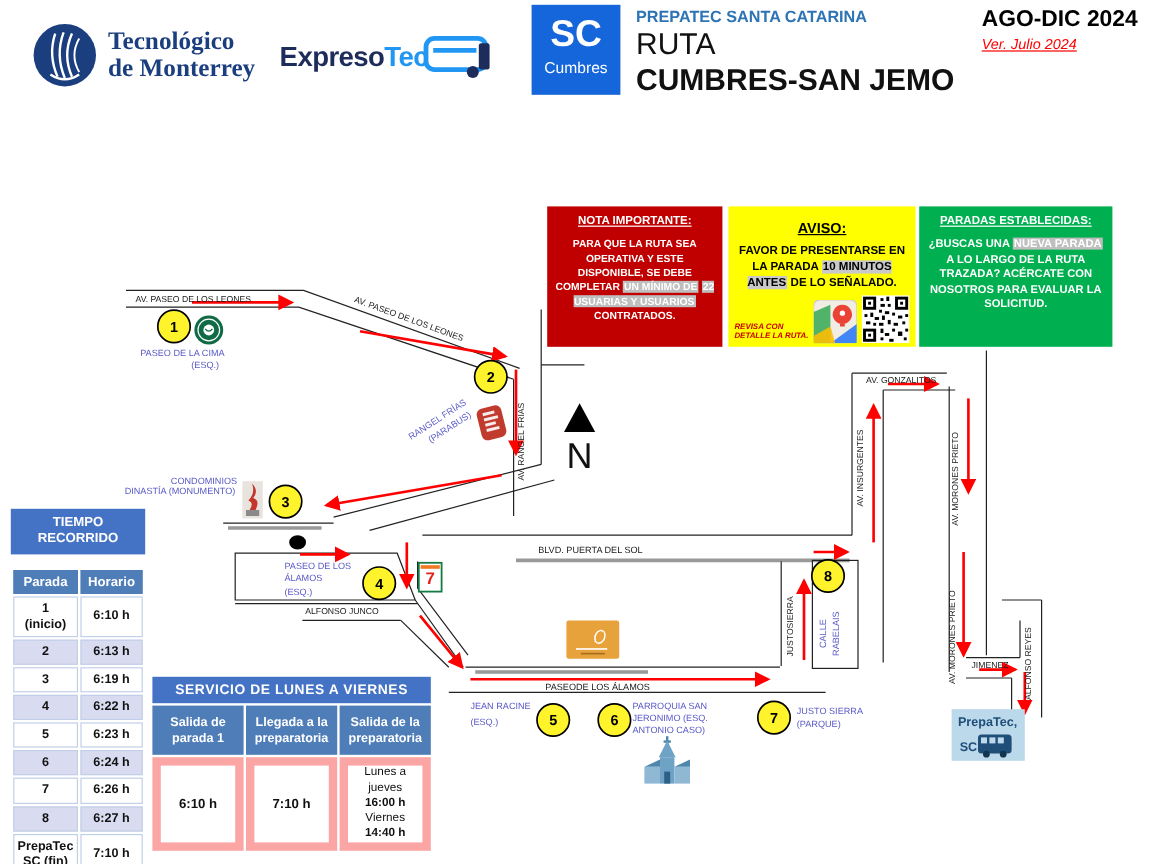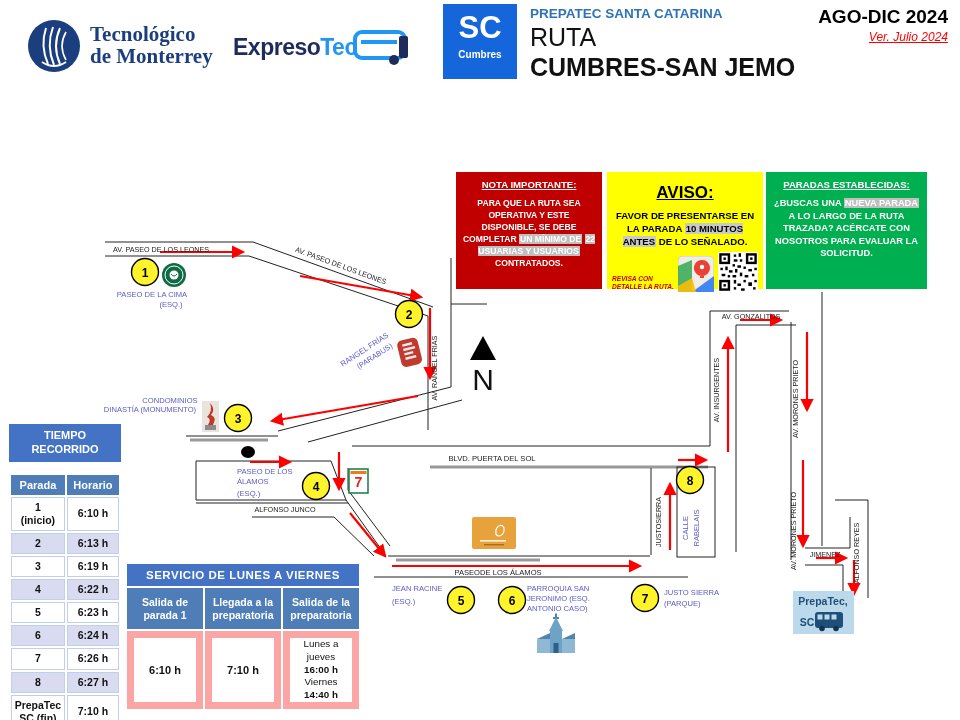--- a/index.html
+++ b/index.html
@@ -8,37 +8,37 @@
 
   
   .hdr { position:absolute; top:0; left:0; width:960px; height:100px; }
   .teclogo { position:absolute; left:26px; top:18px; display:flex; align-items:center; }
   .teclogo .txt { margin-left:8px; font-family:"Liberation Serif", serif; font-weight:bold; color:#1B3E7F; font-size:21px; line-height:1.04; }
   .etec { position:absolute; left:233px; top:34px; font-size:23px; font-weight:bold; letter-spacing:-0.5px; }
   .etec .p1 { color:#1D2C5B; } .etec .p2 { color:#2196F3; }
   .etec svg { position:absolute; left:118px; top:-14px; }
   .scbadge { position:absolute; left:443px; top:4px; width:74px; height:75px; background:#1565DB; color:#fff; text-align:center; }
   .scbadge .sc { font-size:31px; font-weight:bold; margin-top:8px; line-height:1; }
-  .scbadge .cu { font-size:10px; font-weight:bold; margin-top:6px; }
+  .scbadge .cu { font-size:13px; font-weight:normal; margin-top:6px; }
   .titles { position:absolute; left:530px; top:6px; }
   .titles .sub { color:#2E74B5; font-size:13.5px; font-weight:bold; }
   .titles .t1 { color:#111; font-size:25px; margin-top:2px; }
   .titles .t2 { color:#111; font-size:25px; font-weight:bold; margin-top:1px; }
-  .period { position:absolute; right:12px; top:6px; text-align:right; }
+  .period { position:absolute; right:12px; top:6px; text-align:left; }
   .period .p { font-size:19px; font-weight:bold; color:#000; }
   .period .v { font-size:12px; font-style:italic; text-decoration:underline; color:#FF0000; margin-top:2px; }
 
   
   .ibox { position:absolute; top:172px; height:117px; padding:7px 5px; text-align:center; font-weight:bold; }
   .ibox .bt { text-decoration:underline; margin-bottom:7px; }
   .box-red { left:456px; width:146px; background:#C00000; color:#fff; font-size:8.6px; }
   .box-red .bt { font-size:9.6px; }
   .box-red p { line-height:1.4; }
   .box-yel { left:607px; width:156px; background:#FFFF00; color:#000; font-size:9.6px; }
-  .box-yel .bt { font-size:17px; margin-top:4px;text-decoration:underline; }
+  .box-yel .bt { font-size:12px; margin-top:4px;text-decoration:underline; }
   .box-yel p { line-height:1.35; }
   .box-grn { left:766px; width:161px; background:#00B050; color:#fff; font-size:9.3px; }
   .box-grn .bt { font-size:9.6px; }
   .box-grn p { line-height:1.35; }
   .hl { background:#BFBFBF; padding:0 1px; }
   .box-yel .hl { color:#000; background:#C9C9C9; }
   .yel-bottom { display:flex; align-items:flex-end; margin-top:3px; }
   .revisa { font-size:6.6px; font-style:italic; color:#CC0000; text-align:left; line-height:1.3; flex:1; }
 
   

